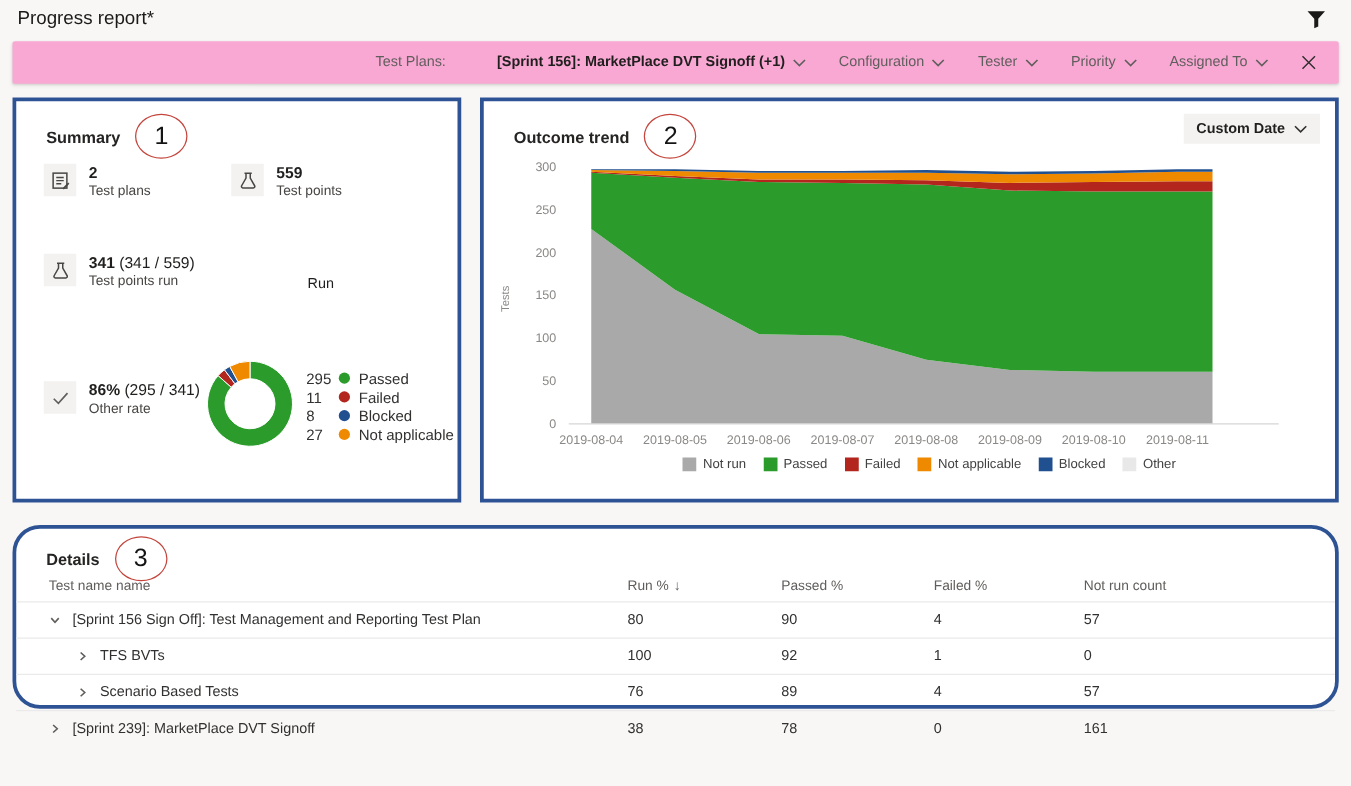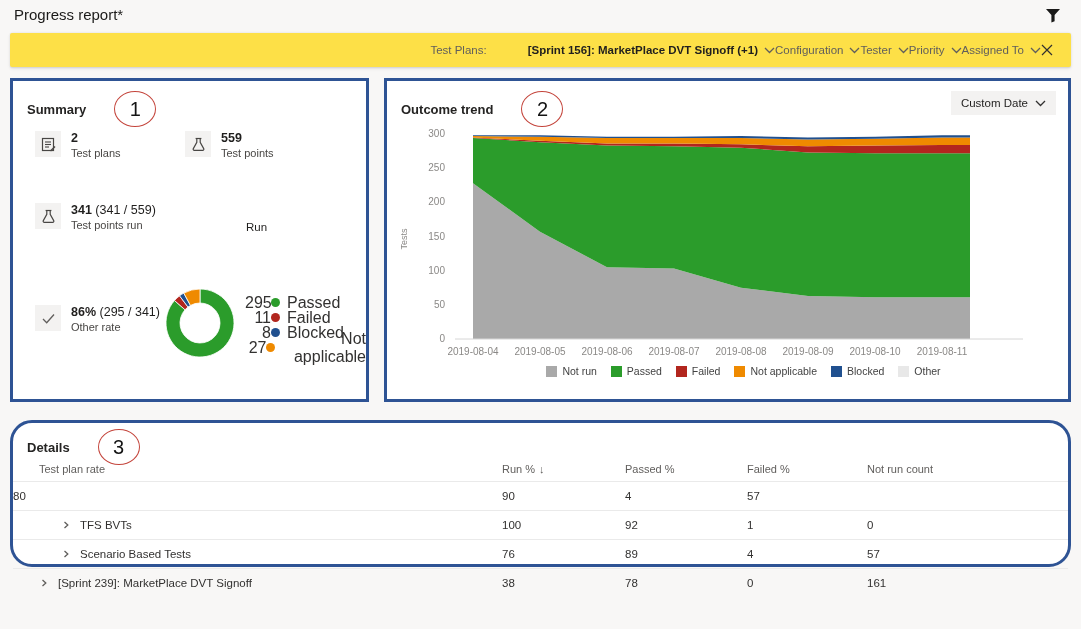--- a/index.html
+++ b/index.html
@@ -7,34 +7,34 @@
   body {
     width:1081px; height:629px; position:relative; overflow:hidden;
     background:#f8f7f6; font-family:"Liberation Sans", sans-serif; color:#201f1e;
   }
   
   .page-header { position:absolute; left:0; top:0; width:100%; height:30px; }
   .page-title { position:absolute; left:14px; top:6px; font-size:15px; font-weight:400; color:#1b1a19; }
   .funnel-btn { position:absolute; right:16px; top:8px; width:20px; height:18px; cursor:pointer; }
   
   .filter-bar {
-    position:absolute; left:10px; top:33px; width:1061px; height:34px; background:#fde047;
+    position:absolute; left:10px; top:33px; width:1061px; height:34px; background:#f9a8d4;
     border-radius:2px; box-shadow:0 0.6px 1.8px rgba(0,0,0,.1), 0 1.6px 3.6px rgba(0,0,0,.07);
-    display:flex; align-items:center; justify-content:flex-end; padding-right:18px;
+    display:flex; align-items:center; justify-content:flex-end; gap:26px; padding-right:18px;
   }
   .fb-item { display:flex; align-items:center; gap:6px; font-size:11.5px; color:#605e5c; cursor:pointer; }
   .fb-label { color:#605e5c; }
   .fb-value { color:#201f1e; font-weight:700;padding-left:35px; }
   .fb-close { display:flex; align-items:center; cursor:pointer; }
   
   .panel { position:absolute; background:#fff; border:3px solid #2e5394; }
   .panel-summary { left:10px; top:78px; width:359px; height:324px; }
   .panel-trend   { left:384px; top:78px; width:687px; height:324px; }
   .panel-details { left:10px; top:420px; width:1061px; height:147px;border-radius:22px; }
-  .panel-title-row { position:absolute; left:14px; top:10px; display:flex; align-items:center; gap:28px; }
+  .panel-title-row { position:absolute; left:24px; top:10px; display:flex; align-items:center; gap:12px; }
   .panel-title { font-size:13px; font-weight:700; color:#252423; }
   .annot {
     display:inline-flex; align-items:center; justify-content:center;
     min-width:42px; height:36px; border:1.6px solid #c4453c; border-radius:50%;
     font-size:20px; color:#141414; background:transparent; position:relative; top:0px;
   }
   
   .stat { position:absolute; display:flex; gap:10px; }
   .stat-icon { width:26px; height:26px; background:#f3f2f1; display:flex; align-items:center; justify-content:center; flex:none; }
   .stat-value { font-size:12.5px; color:#201f1e; }
@@ -43,27 +43,27 @@
   .stat-label { font-size:11px; color:#484644; margin-top:2px; }
   .stat-1 { left:22px; top:50px; }
   .stat-2 { left:172px; top:50px; }
   .stat-3 { left:22px; top:122px; }
   .stat-4 { left:22px; top:224px; }
   .gauge-wrap { position:absolute; left:149px; top:109px; width:76px; height:76px; }
   .gauge-text { position:absolute; left:0; top:0; width:76px; height:76px; display:flex; align-items:center; justify-content:center; font-size:13px; color:#8a8886; }
   .gauge-label { position:absolute; left:233px; top:140px; font-size:11.5px; color:#201f1e; }
   .donut-wrap { position:absolute; left:147px; top:202px; width:80px; height:80px; }
   .donut-legend { position:absolute; left:232px; top:216px; display:flex; flex-direction:column; gap:4px; }
-  .dl-row { display:flex; align-items:center; font-size:16px; color:#323130; height:11px;text-align:right; }
+  .dl-row { display:flex; align-items:center; font-size:12px; color:#323130; height:11px; }
   .dl-val { width:26px; }
   .dl-dot { width:9px; height:9px; border-radius:50%; margin-right:7px; flex:none; }
   
   .cd-btn {
     position:absolute; right:12px; top:10px; height:24px; padding:0 10px; background:#f3f2f1;
-    display:flex; align-items:center; gap:7px; font-size:11.5px; font-weight:400; color:#201f1e; cursor:pointer;
+    display:flex; align-items:center; gap:7px; font-size:11.5px; font-weight:700; color:#201f1e; cursor:pointer;
   }
   .trend-svg { position:absolute; left:6px; top:38px; }
   .trend-legend { position:absolute; left:0; top:284px; width:100%; display:flex; justify-content:center; gap:14px;padding-left:32px; }
   .tl-item { display:flex; align-items:center; gap:5px; font-size:10.5px; color:#424242; }
   .tl-swatch { width:11px; height:11px; flex:none; }
   
   .tbl { position:absolute; left:0; top:34px; width:100%; }
   .tbl-grid { display:grid; grid-template-columns: 489px 123px 122px 120px 1fr; align-items:center; }
   .tbl-head { height:24px; font-size:11px; color:#605e5c; }
   .tbl-head .c-name { padding-left:26px; }
@@ -295,28 +295,36 @@
     </div>
 </div>
 
 <div class="panel panel-details">
   <div class="panel-title-row" style="top:6px;">
     <span class="panel-title">Details</span>
     <span class="annot">3</span>
   </div>
   <div class="tbl">
     <div class="tbl-grid tbl-head">
-      <div class="c-name"><span>Test plan rate</span></div>
+      <div class="c-name"><span>Test name name</span></div>
       <div><span>Run %</span><span class="sort">↓</span></div>
       <div><span>Passed %</span></div>
       <div><span>Failed %</span></div>
       <div><span>Not run count</span></div>
     </div>
     <div id="details-rows">
         <div class="tbl-grid tbl-row">
+          <div class="name-cell lvl0">
+            <span>
+              <svg width="10" height="10" viewBox="0 0 10 10">
+                <polyline points="2,3.5 5,6.8 8,3.5" fill="none" stroke="#605e5c" stroke-width="1.3"></polyline>
+              </svg>
+            </span>
+            <span>[Sprint 156 Sign Off]: Test Management and Reporting Test Plan</span>
+          </div>
           <div>80</div>
           <div>90</div>
           <div>4</div>
           <div>57</div>
         </div>
         <div class="tbl-grid tbl-row">
           <div class="name-cell lvl1">
             <span>
               <svg width="10" height="10" viewBox="0 0 10 10">
                 <polyline points="3.5,2 6.8,5 3.5,8" fill="none" stroke="#605e5c" stroke-width="1.3"></polyline>

